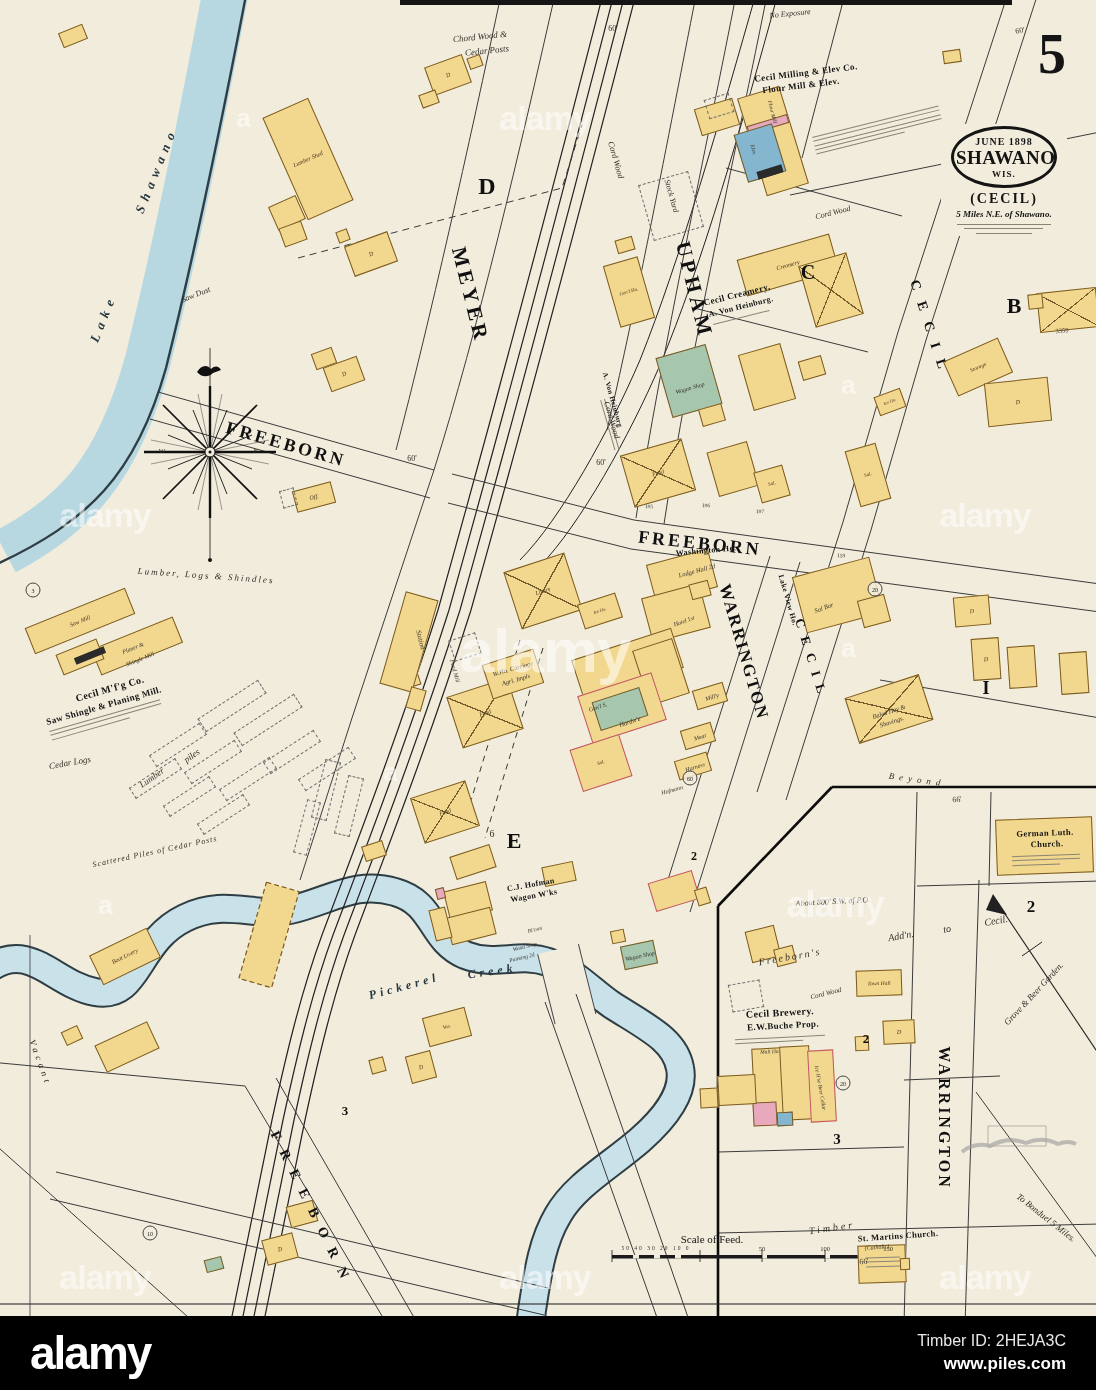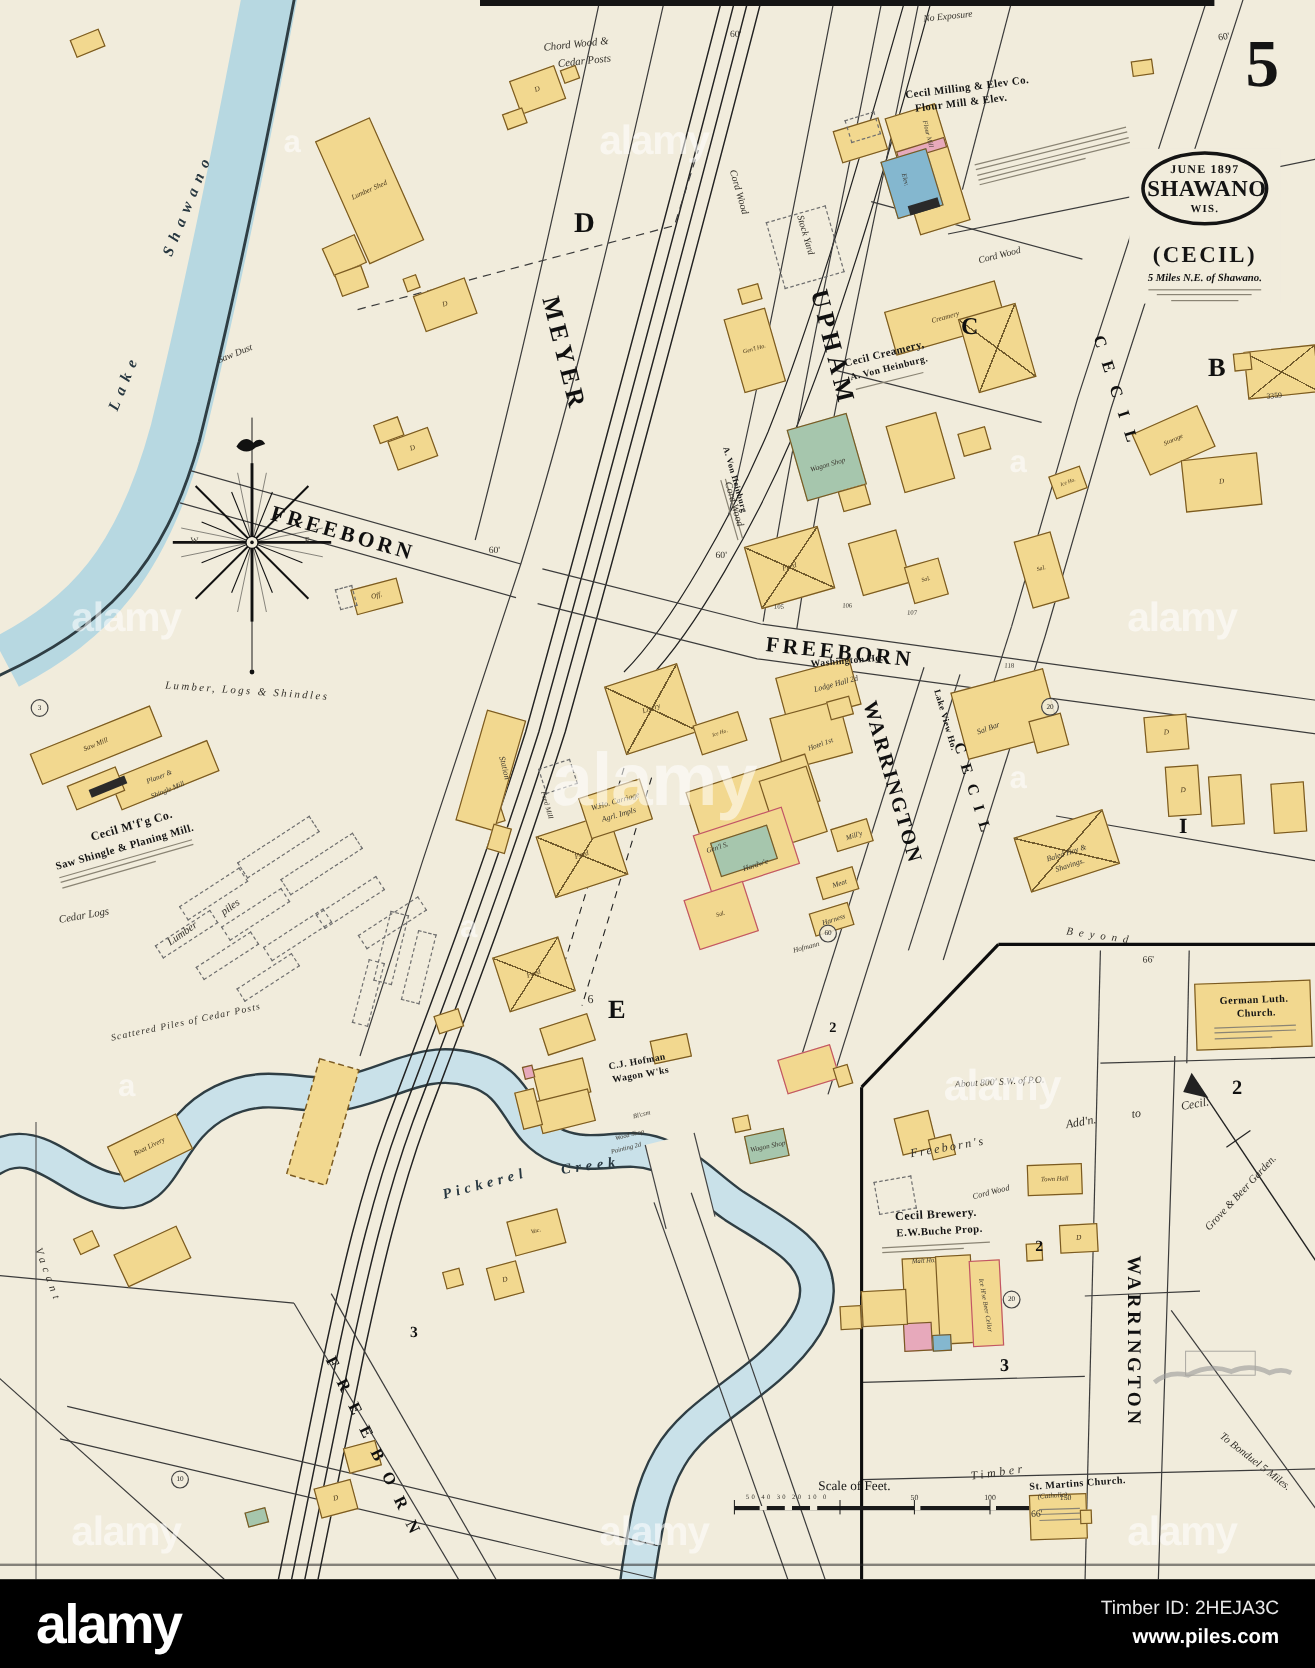--- a/index.html
+++ b/index.html
@@ -29,21 +29,21 @@
         display:flex;align-items:center;justify-content:center;font-size:6px!important;
         color:#222;background:rgba(241,236,220,.85);}
   .hlg{position:absolute;z-index:3;}
   .hl{border-top:1px solid #8a8474;margin-top:3.2px;}
   .badge{position:absolute;left:941px;top:124px;width:126px;text-align:center;
          background:#f1ecdc;z-index:5;padding:2px 0;}
   .badge-oval{border:3.5px solid #141414;border-radius:50%;padding:7px 2px 6px 2px;margin:0 10px;}
   .b-date{font-size:10px;font-weight:bold;letter-spacing:1px;color:#141414;}
   .b-city{font-size:19px;font-weight:bold;letter-spacing:.5px;color:#141414;}
   .b-state{font-size:9px;font-weight:bold;letter-spacing:1px;color:#141414;}
-  .b-sub{font-size:19px;font-weight:bold;letter-spacing:2px;color:#141414;margin-top:14px;}
+  .b-sub{font-size:14px;font-weight:bold;letter-spacing:2px;color:#141414;margin-top:3px;}
   .b-dist{font-size:9px;font-weight:bold;font-style:italic;color:#141414;margin-top:2px;}
   .b-lines{padding:2px 16px 0 16px;}
   .pagenum{position:absolute;left:1038px;top:22px;font-weight:bold;font-size:56px;
            color:#141414;z-index:5;}
   .topstrip{position:absolute;left:400px;top:0;width:612px;height:5px;background:#151515;z-index:5;}
   .botline{position:absolute;left:0;top:1303px;width:1096px;height:2px;background:#2a2a2a;opacity:.55;z-index:5;}
   #wms{position:absolute;left:0;top:0;width:1096px;height:1316px;z-index:6;pointer-events:none;}
   .wm{position:absolute;transform:translate(-50%,-50%);color:rgba(255,255,255,.55);
       font-family:"Liberation Sans",sans-serif;font-weight:bold;letter-spacing:-1px;}
   .abar{position:absolute;left:0;top:1316px;width:1096px;height:74px;background:#000;
@@ -514,28 +514,28 @@
       <div class="lbl tiny" style="left: 864px; top: 1262px; font-size: 8px; transform: translate(-50%, -50%) rotate(-3deg);">66'</div>
       <div class="lbl circ" style="left: 33px; top: 590px; transform: translate(-50%, -50%) rotate(0deg);">3</div>
       <div class="lbl circ" style="left: 690px; top: 778px; transform: translate(-50%, -50%) rotate(0deg);">60</div>
       <div class="lbl circ" style="left: 875px; top: 589px; transform: translate(-50%, -50%) rotate(0deg);">20</div>
       <div class="lbl circ" style="left: 843px; top: 1083px; transform: translate(-50%, -50%) rotate(0deg);">20</div>
       <div class="lbl circ" style="left: 150px; top: 1233px; transform: translate(-50%, -50%) rotate(0deg);">10</div>
       <div class="lbl tiny" style="left: 656px; top: 1249px; font-size: 5.5px; letter-spacing: 2px; transform: translate(-50%, -50%) rotate(0deg);">50 40 30 20 10 0</div>
       <div class="lbl tiny" style="left: 762px; top: 1249px; font-size: 6.5px; transform: translate(-50%, -50%) rotate(0deg);">50</div>
       <div class="lbl tiny" style="left: 825px; top: 1249px; font-size: 6.5px; transform: translate(-50%, -50%) rotate(0deg);">100</div>
       <div class="lbl tiny" style="left: 888px; top: 1249px; font-size: 6.5px; transform: translate(-50%, -50%) rotate(0deg);">150</div>
-      <div class="lbl scaleT" style="left: 712px; top: 1239px; font-size: 11px; transform: translate(-50%, -50%) rotate(0deg);">Scale of Feet.</div>
+      <div class="lbl scaleT" style="left: 712px; top: 1239px; font-size: 11px; transform: translate(-50%, -50%) rotate(0deg);">Scale of Feed.</div>
       <div class="lbl tiny" style="left: 256px; top: 451px; font-size: 7px; transform: translate(-50%, -50%) rotate(0deg);">E</div>
       <div class="lbl tiny" style="left: 162px; top: 451px; font-size: 7px; transform: translate(-50%, -50%) rotate(0deg);">W</div>
     </div>
 
   <div class="badge">
     <div class="badge-oval">
-      <div class="b-date">JUNE 1897</div>
+      <div class="b-date">JUNE 1898</div>
       <div class="b-city">SHAWANO</div>
       <div class="b-state">WIS.</div>
     </div>
     <div class="b-sub">(CECIL)</div>
     <div class="b-dist">5 Miles N.E. of Shawano.</div>
     <div class="b-lines">
       <div class="hl"></div>
         <div class="hl" style="width:85%;margin-left:7%"></div>
         <div class="hl" style="width:60%;margin-left:20%"></div>
     </div>

